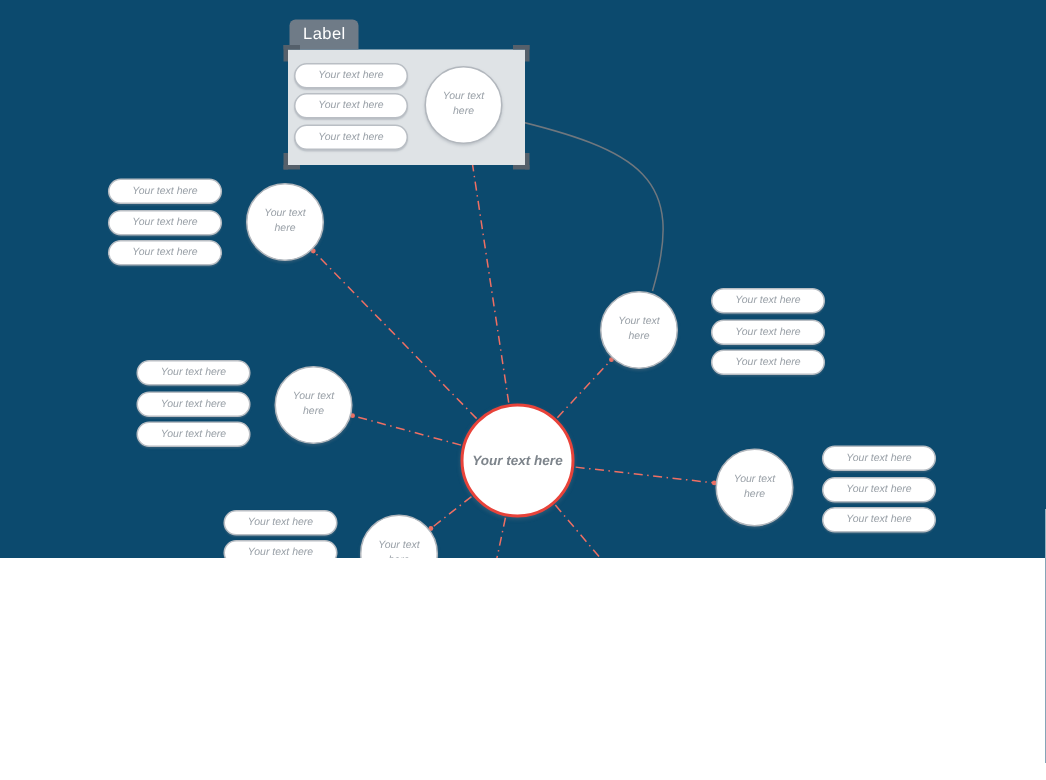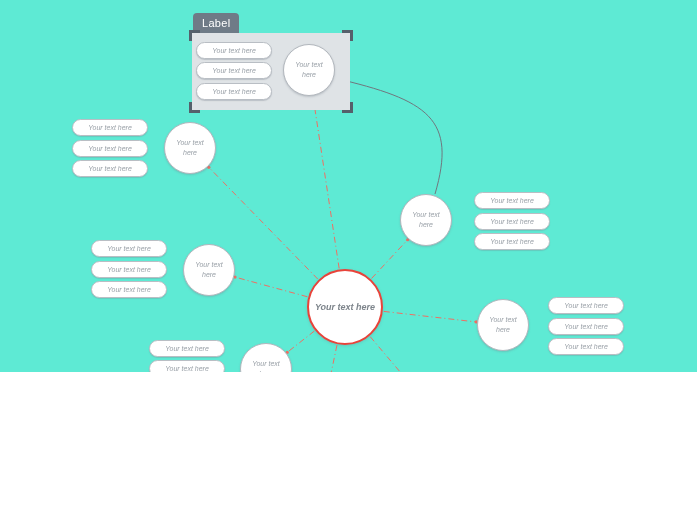--- a/index.html
+++ b/index.html
@@ -7,21 +7,21 @@
     padding: 0;
     background: #ffffff;
   }
   body {
     font-family: "Liberation Sans", sans-serif;
   }
   #canvas {
     position: relative;
     width: 697px;
     height: 372px;
-    background: #5eead4;
+    background: #0c4a6e;
     overflow: hidden;
   }
   #links {
     position: absolute;
     left: 0; top: 0;
     width: 697px;
     height: 520px;
     pointer-events: none;
   }
   

